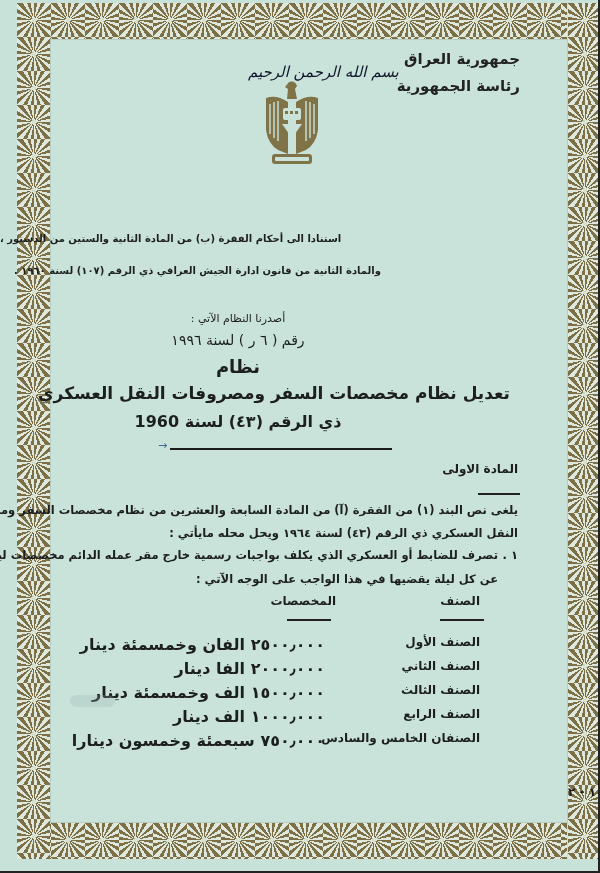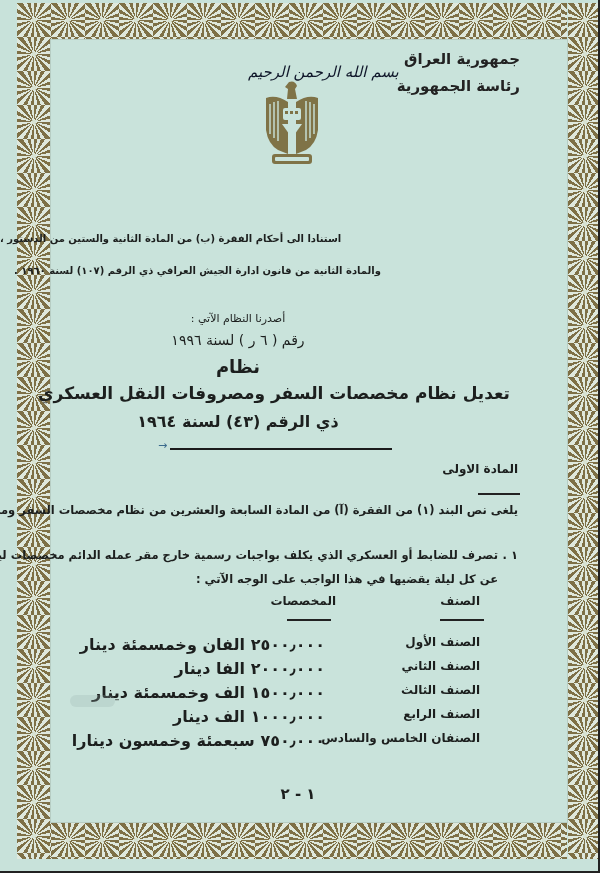--- a/index.html
+++ b/index.html
@@ -70,21 +70,21 @@
   .para-4 { right: 100px; top: 572px; font-size: 11.5px; font-weight: bold; }
   .col-head { top: 594px; font-size: 12px; font-weight: bold; }
   .col-head-class { right: 118px; }
   .col-head-alloc { right: 262px; }
   .col-underline { position: absolute; top: 619px; height: 2px; background: #222; }
   .col-ul-class { left: 440px; width: 44px; }
   .col-ul-alloc { left: 287px; width: 44px; }
   .row-class { right: 118px; font-size: 12px; font-weight: bold; }
   .row-amount { font-size: 16px; font-weight: bold; direction: rtl; }
   .row-amount { right: 273px; }
-  .page-num { left: 0; width: 596px; text-align: center; top: 785px; font-size: 15px; font-weight: bold; direction: rtl; }
+  .page-num { left: 0; width: 596px; top: 785px; font-size: 12px; font-weight: bold; direction: rtl; }
   .stain { position: absolute; left: 70px; top: 695px; width: 45px; height: 12px; border-radius: 6px; background: rgba(150,175,170,0.25); }
 </style>
 </head>
 <body>
 
 <div class="page-frame">
   <div class="border-band band-top"></div>
   <div class="border-band band-bottom"></div>
   <div class="border-band band-left"></div>
   <div class="border-band band-right"></div>
@@ -118,29 +118,30 @@
     </g>
   </svg>
 
   <div class="abs preamble preamble-1">استنادا الى أحكام الفقرة (ب) من المادة الثانية والستين من الدستور ،</div>
   <div class="abs preamble preamble-2">والمادة الثانية من قانون ادارة الجيش العراقي ذي الرقم (١٠٧) لسنة ١٩٦٠ .</div>
 
   <div class="abs center-line issued">أصدرنا النظام الآتي :</div>
   <div class="abs center-line number">رقم ( ٦ ر ) لسنة ١٩٩٦</div>
   <div class="abs center-line reg-head">نظام</div>
   <div class="abs center-line reg-title">تعديل نظام مخصصات السفر ومصروفات النقل العسكري</div>
-  <div class="abs center-line reg-ref">ذي الرقم (٤٣) لسنة ١٩٦٤</div>
+  <div class="abs center-line reg-ref">ذي الرقم (٤٣) لسنة 1960</div>
 
   <div class="arrow-mark">→</div>
   <div class="divider"></div>
 
   <div class="abs article-head">المادة الاولى</div>
   <div class="article-underline"></div>
 
   <div class="abs para para-1">يلغى نص البند (١) من الفقرة (آ) من المادة السابعة والعشرين من نظام مخصصات السفر ومصروفات</div>
+  <div class="abs para para-2">النقل العسكري ذي الرقم (٤٣) لسنة ١٩٦٤ ويحل محله مايأتي :</div>
   <div class="abs item-num">١ .</div>
   <div class="abs para-3">تصرف للضابط أو العسكري الذي يكلف بواجبات رسمية خارج مقر عمله الدائم مخصصات ليال</div>
   <div class="abs para-4">عن كل ليلة يقضيها في هذا الواجب على الوجه الآتي :</div>
 
   <div class="abs col-head col-head-class">الصنف</div>
   <div class="abs col-head col-head-alloc">المخصصات</div>
   <div class="col-underline col-ul-class"></div>
   <div class="col-underline col-ul-alloc"></div>
 
   <div class="abs row-class" style="top:635px">الصنف الأول</div>

